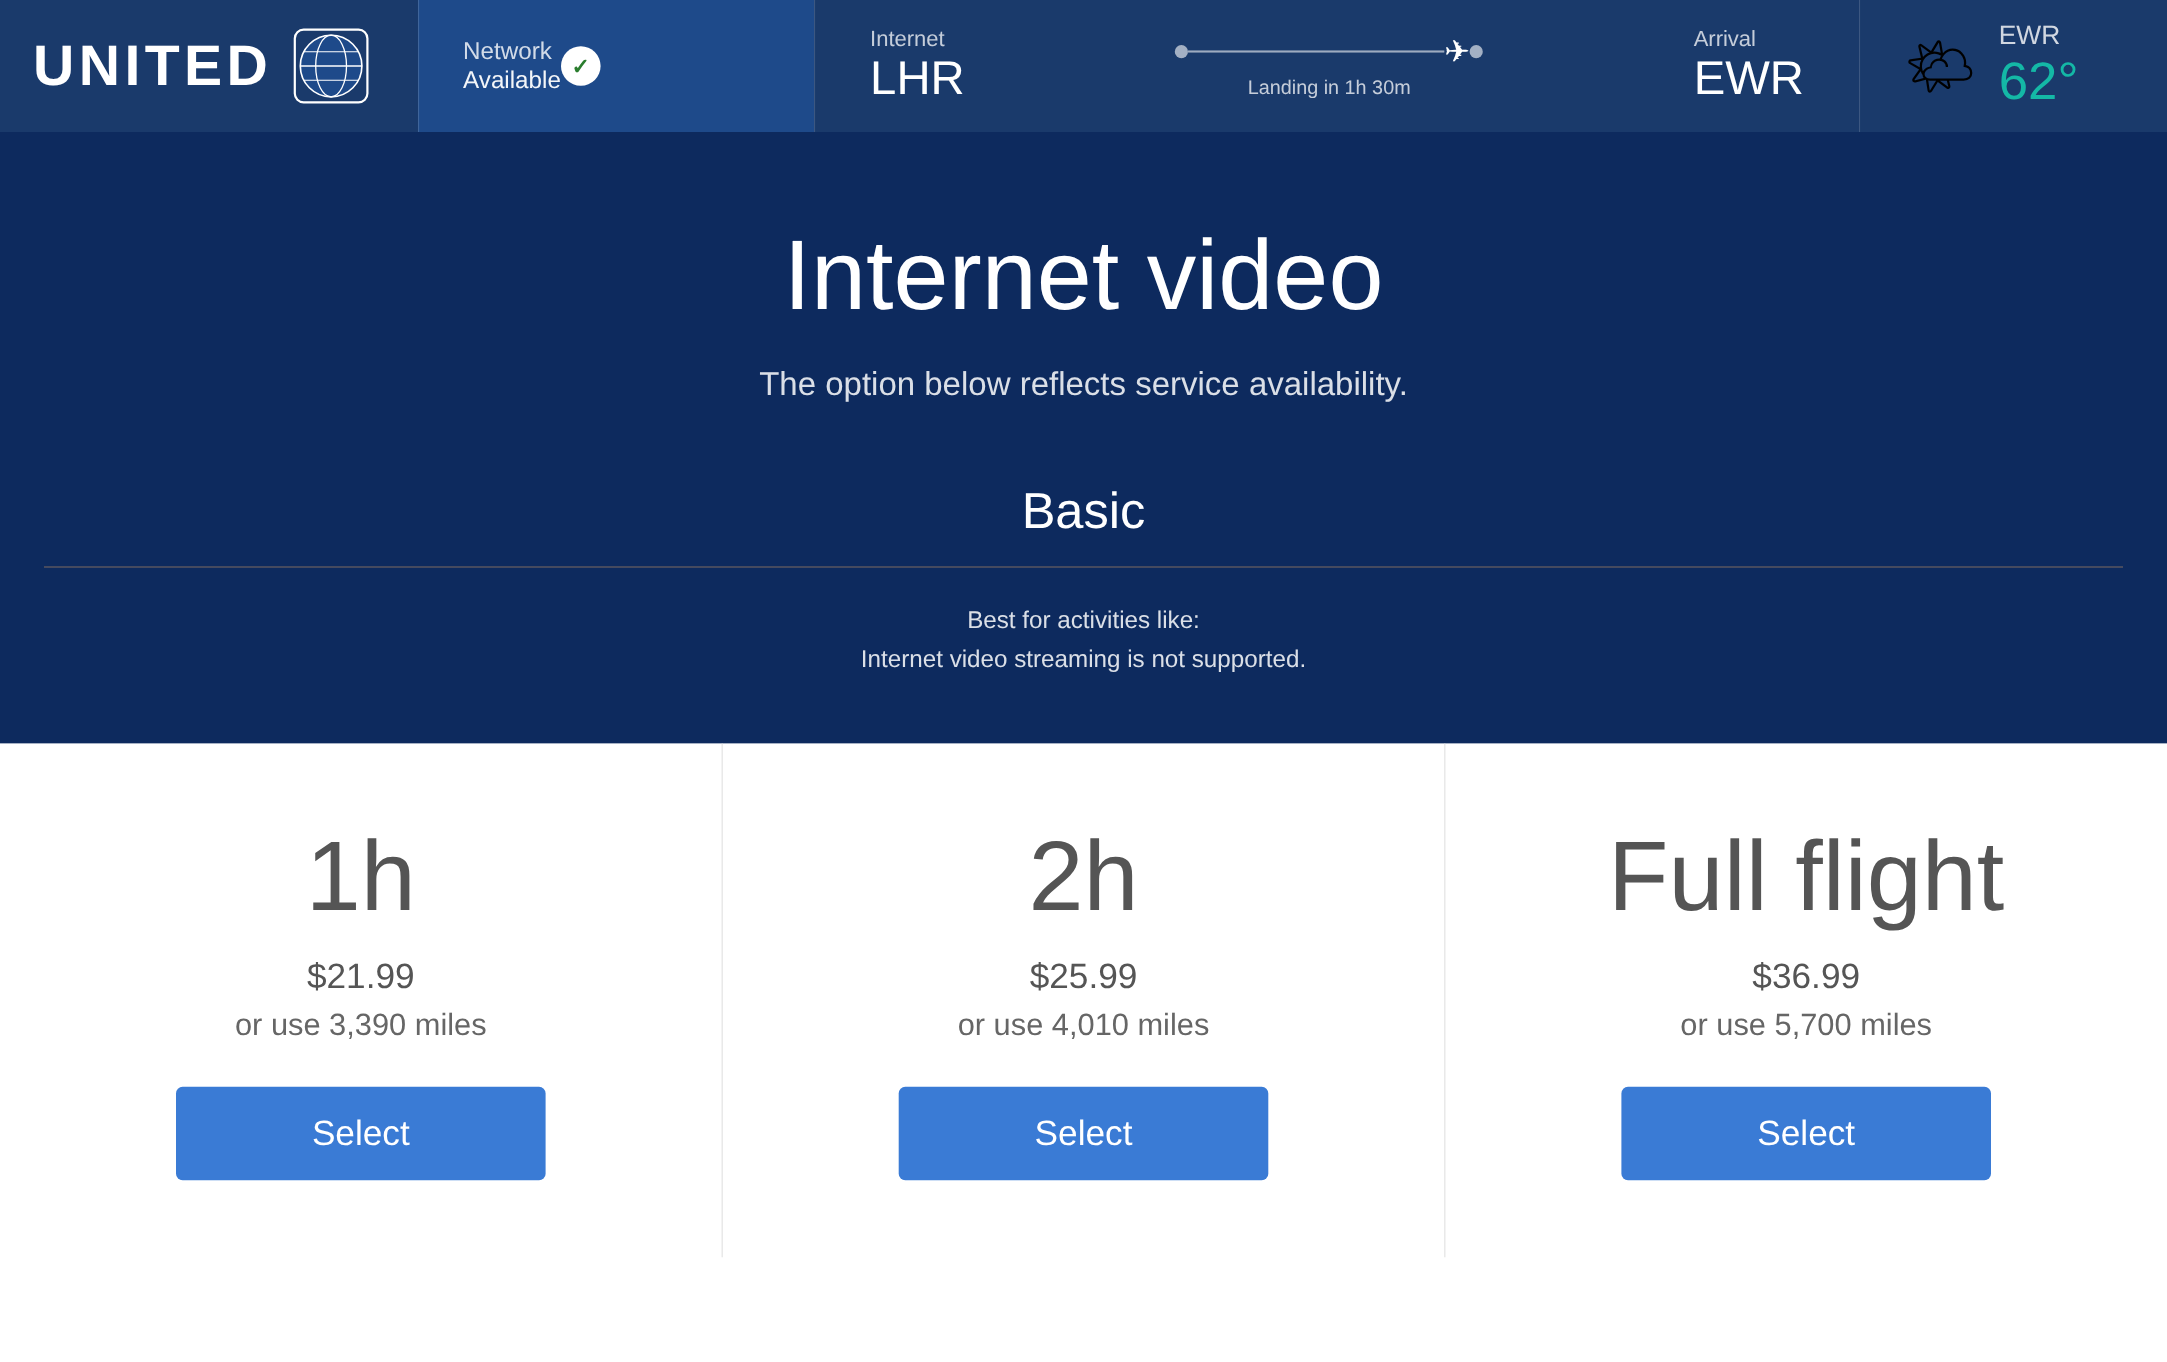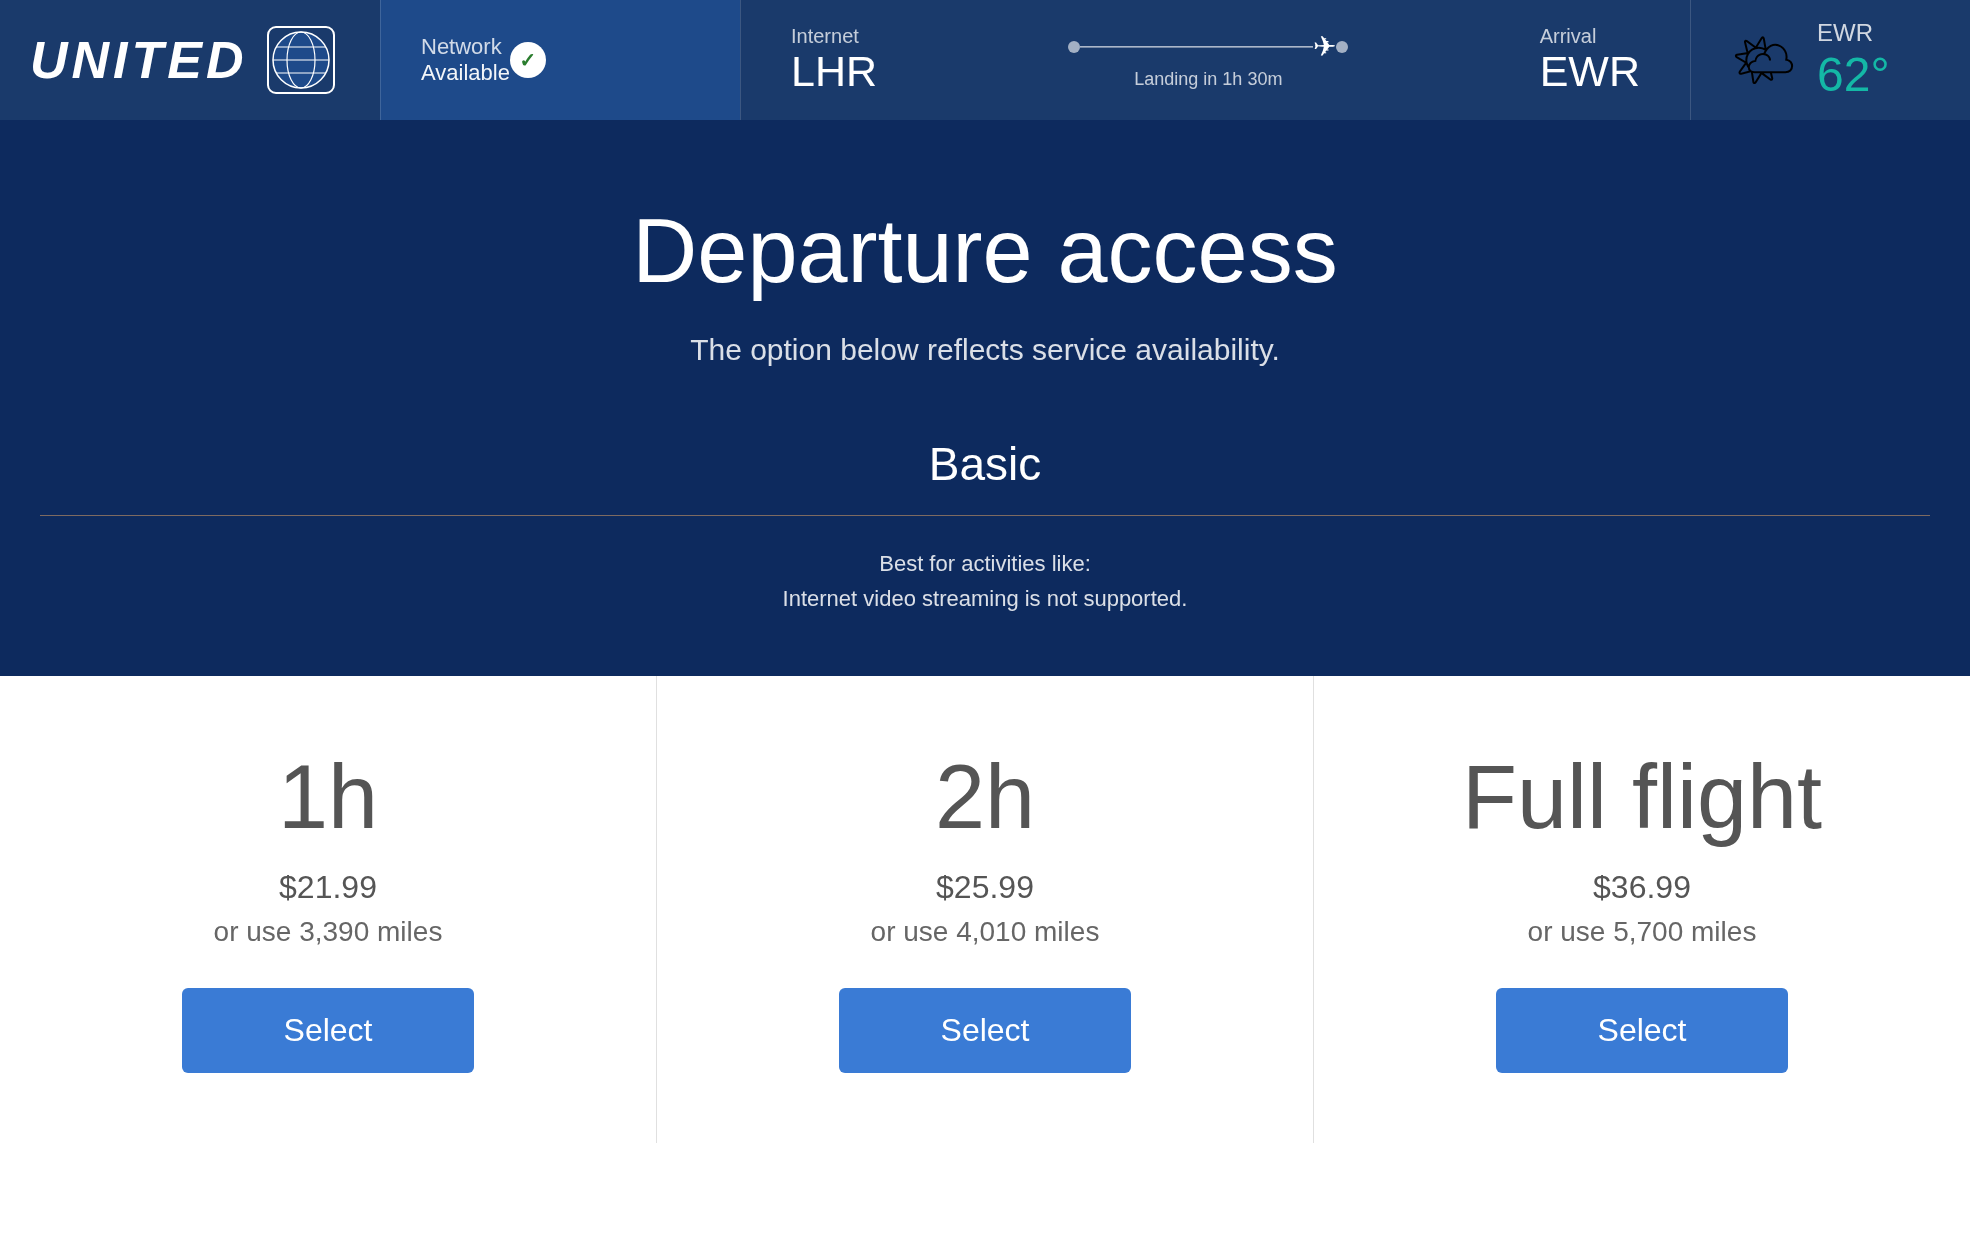--- a/index.html
+++ b/index.html
@@ -29,21 +29,20 @@
       padding: 0 30px;
       min-width: 380px;
     }
 
     .logo-text {
       color: white;
       font-size: 52px;
       font-weight: 700;
       letter-spacing: 4px;
       margin-right: 18px;
-      font-style: italic;
     }
 
     .logo-globe {
       width: 70px;
       height: 70px;
     }
 
     .header-network {
       background: #1e4a8a;
       display: flex;
@@ -259,21 +258,21 @@
       font-size: 28px;
       margin-bottom: 40px;
     }
 
     .select-button {
       background: #3a7bd5;
       color: white;
       border: none;
       border-radius: 6px;
       padding: 24px 0;
-      width: 292px;
+      width: 336px;
       font-size: 32px;
       cursor: pointer;
       font-weight: 400;
     }
   </style>
 </head>
 <body>
 
 <header class="header">
 
@@ -322,21 +321,21 @@
   <div class="header-weather">
     <span class="weather-icon">🌤</span>
     <div class="weather-info">
       <span class="weather-city">EWR</span>
       <span class="weather-temp">62°</span>
     </div>
   </div>
 </header>
 
 <main class="main-content">
-  <h1 class="page-title">Departure access</h1>
+  <h1 class="page-title">Internet video</h1>
   <p class="page-subtitle">The option below reflects service availability.</p>
 
   <h2 class="plan-section-title">Basic</h2>
   <hr class="plan-divider">
 
   <div class="plan-description">
     <p>Best for activities like:</p>
     <p>Internet video streaming is not supported.</p>
   </div>
 </main>

